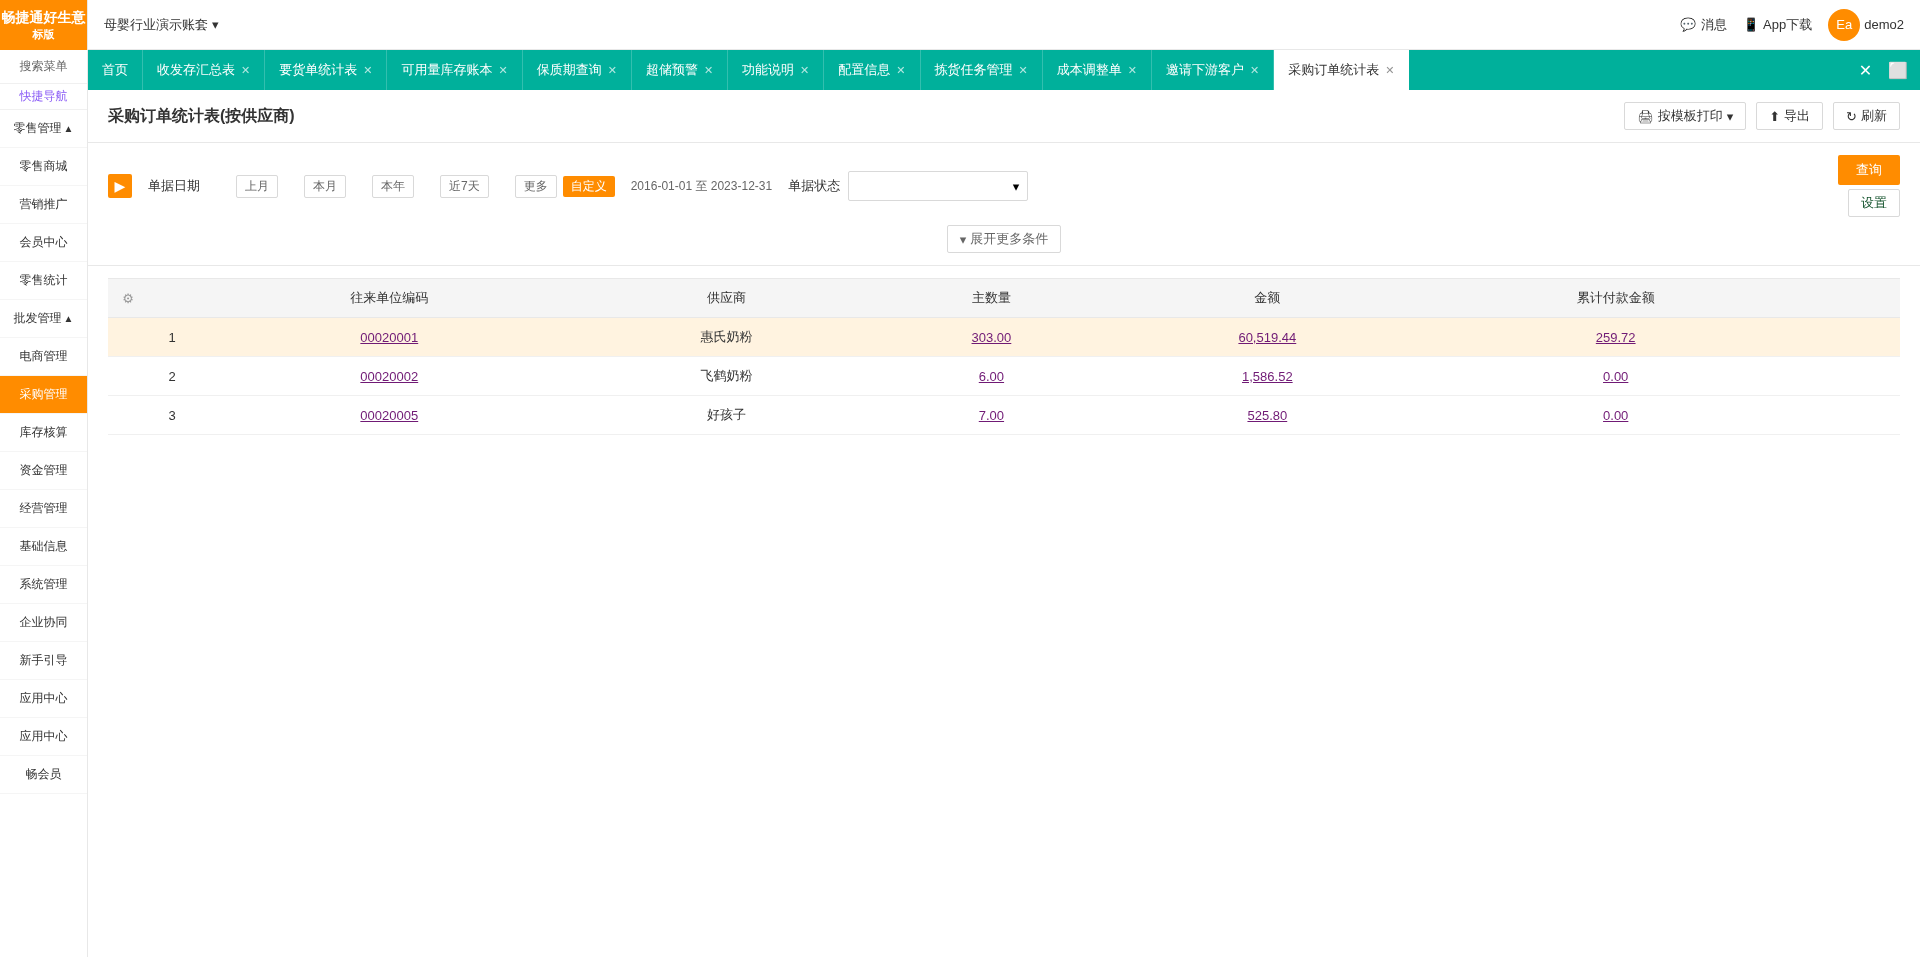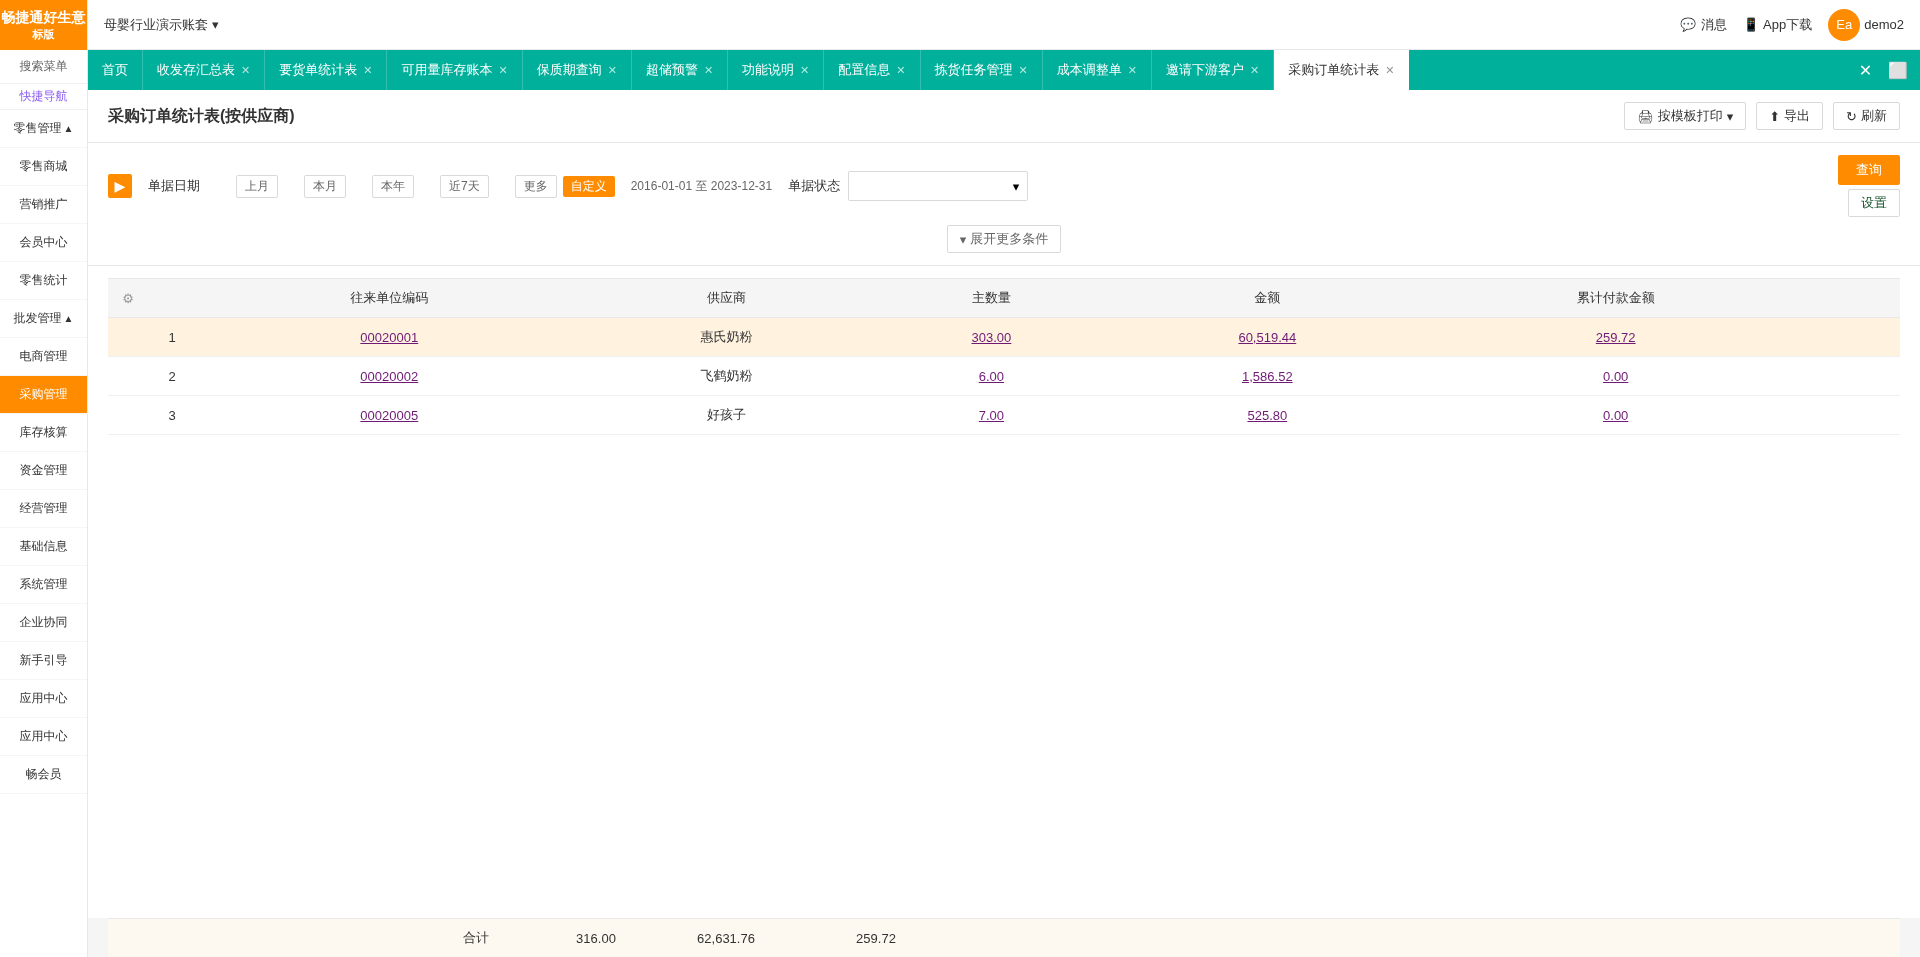--- a/index.html
+++ b/index.html
@@ -603,24 +603,15 @@
             <td>好孩子</td>
             <td class="link">7.00</td>
             <td class="link">525.80</td>
             <td class="link">0.00</td>
             <td></td>
           </tr>
         </tbody>
       </table>
     </div>
 
-    <div class="table-footer">
-      <span style="width:88px;"></span>
-      <span style="width:48px;"></span>
-      <span style="width:160px;"></span>
-      <span style="width:120px;text-align:center;">合计</span>
-      <span style="width:120px;text-align:center;">316.00</span>
-      <span style="width:140px;text-align:center;">62,631.76</span>
-      <span style="width:160px;text-align:center;">259.72</span>
-    </div>
 
   </div>
 </div>
 
 </body></html>

